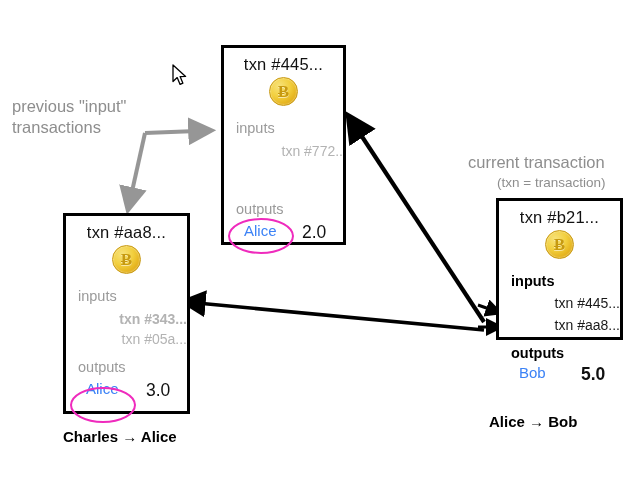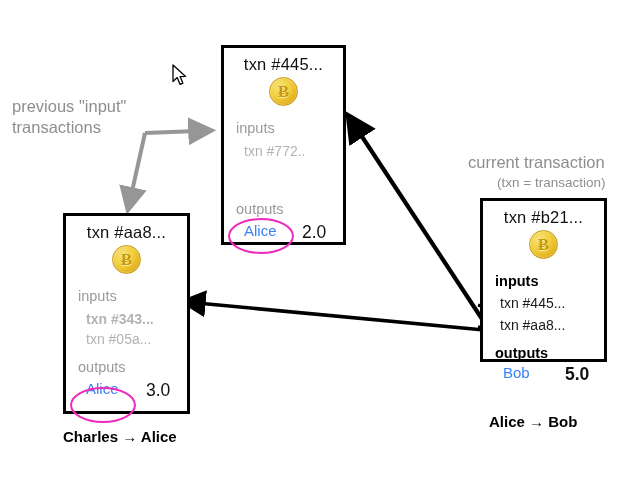--- a/index.html
+++ b/index.html
@@ -73,20 +73,21 @@
     margin-left: 12px;
   }
   .sec-label.bold {
     color: #000000;
     font-weight: bold;
   }
   .sub-item {
     font-size: 14px;
     color: #b3b3b3;
     margin-left: 20px;
+    text-align: right;
   }
   .sub-item.dark {
     color: #1a1a1a;
   }
   .out-row {
     position: relative;
     display: flex;
     align-items: baseline;
   }
   .out-name {
@@ -203,21 +204,21 @@
     <div class="sub-item" style="margin-top:4px;">txn #05a...</div>
     <div class="sec-label" style="margin-top:12px;">outputs</div>
     <div class="out-row" style="margin-top:5px;">
       <span class="out-name">Alice</span>
       <span class="out-amt" style="left:80px;">3.0</span>
     </div>
   </div>
   <div class="ellipse" style="left:70px; top:387px; width:62px; height:32px;"></div>
   <div class="caption" style="left:63px; top:428px;">Charles → Alice</div>
 
-  <div class="txn-box" style="left:480px; top:198px; width:127px; height:164px;">
+  <div class="txn-box" style="left:496px; top:198px; width:127px; height:142px;">
     <div class="txn-title">txn #b21...</div>
     <div class="coin-wrap">
       <div class="coin">
           <span class="bsym">Ƀ</span>
         </div>
     </div>
     <div class="sec-label bold" style="margin-top:14px;">inputs</div>
     <div class="sub-item dark" style="margin-top:6px; margin-left:17px;">txn #445...</div>
     <div class="sub-item dark" style="margin-top:6px; margin-left:17px;">txn #aa8...</div>
     <div class="sec-label bold" style="margin-top:12px;">outputs</div>

